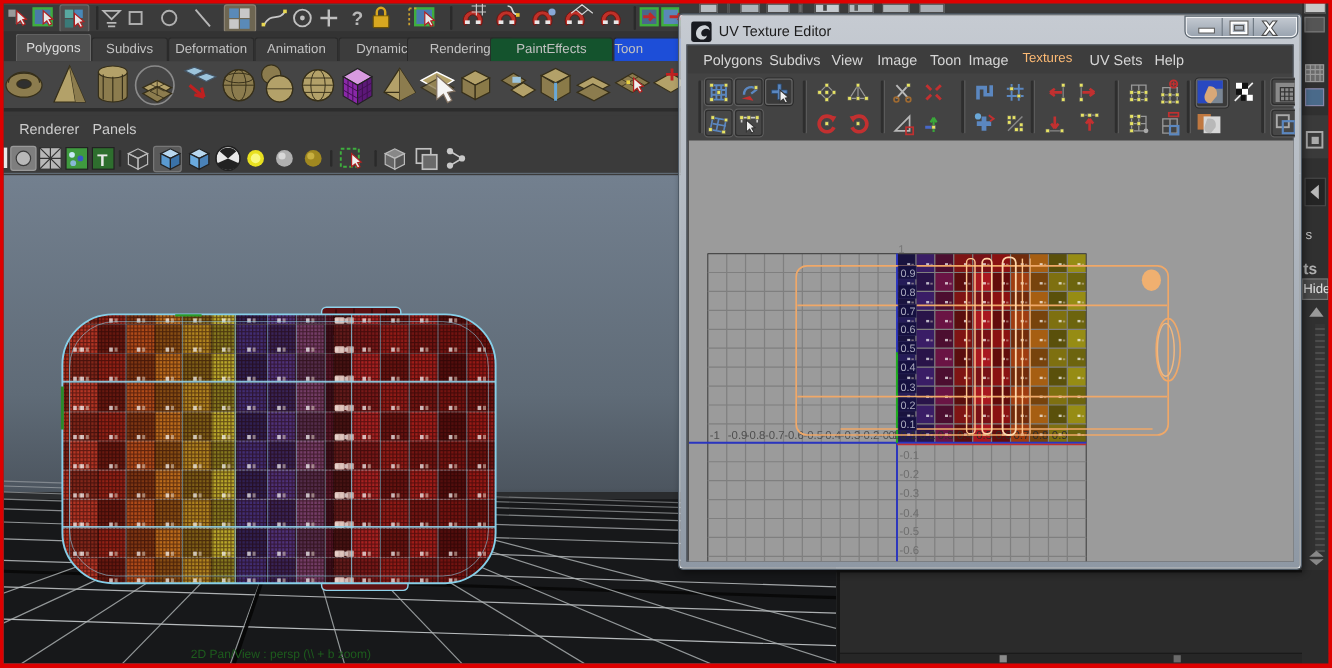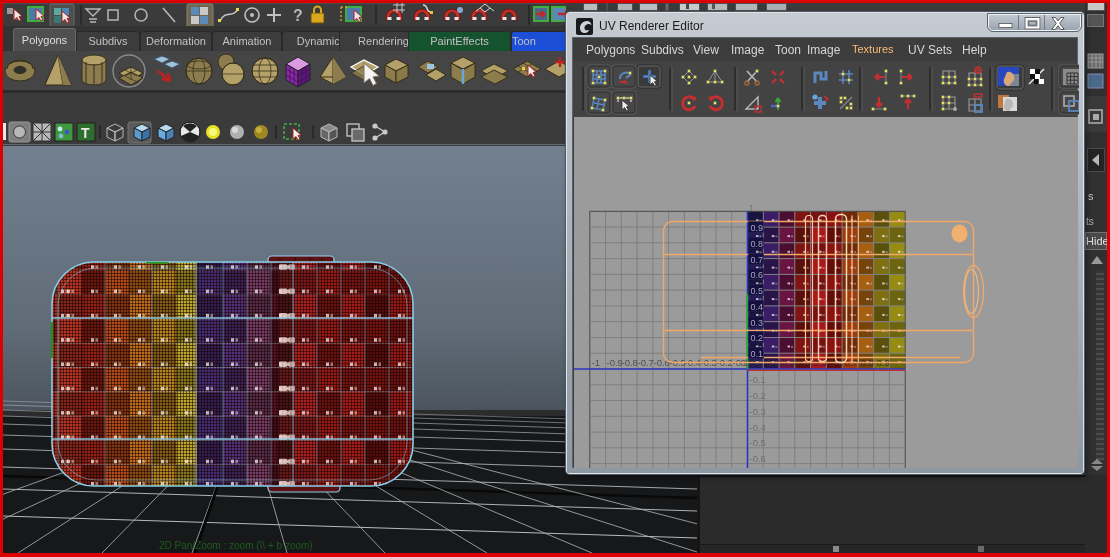--- a/index.html
+++ b/index.html
@@ -185,20 +185,24 @@
         <path d="M3 18 l14 -8 14 8 -14 8 z" fill="#8c7c4e" stroke="#362f19"></path>
         <path d="M8 15 l14 8 M13 12 l14 8 M8 21 l14 -8" stroke="#362f19" stroke-width="0.7"></path>
         <rect x="12" y="16" width="3" height="3" fill="#e8d040"></rect>
       </g>
       <path transform="translate(528,14) scale(1.0)" d="M0 0 L0 11 L3 8.5 L5 12 L7 11 L5 7.5 L8 7 Z" fill="#f0f0f0" stroke="#b02020" stroke-width="1"></path>
       <g transform="translate(542,0)">
         <path d="M3 18 l14 -8 14 8 -14 8 z" fill="#b3a169" stroke="#362f19"></path>
         <path d="M18 6 v10 M13 11 h10" stroke="#c02020" stroke-width="2.4"></path>
       </g>
     </svg>
+<div class="abs" style="left:3px;top:96px;width:1104px;height:24px;background:#3b3b3b;color:#cccccc;font-size:12px;">
+      <span class="abs" style="left:13px;top:5px;">Renderer</span>
+      <span class="abs" style="left:74px;top:5px;">Panels</span>
+    </div>
 <div class="abs" style="left:3px;top:120px;width:1104px;height:25px;background:#3b3b3b;border-bottom:1px solid #5f6a74;"></div>
 <svg class="abs" style="left:0;top:120px;" width="580" height="25" viewBox="0 0 580 25">
       <rect x="3" y="3" width="3" height="17" fill="#e8e8e8"></rect>
       <rect x="9" y="2" width="21" height="20" rx="2" fill="#7e7e7e" stroke="#9a9a9a"></rect>
       <circle cx="19.5" cy="12" r="6" fill="#b8b8b8" stroke="#3a3a3a"></circle>
       <rect x="33" y="3" width="18" height="18" fill="#b8b8b8" stroke="#333"></rect>
       <path d="M33 3 l18 18 M51 3 l-18 18 M33 12 h18 M42 3 v18" stroke="#333" stroke-width="1"></path>
       <rect x="55" y="3" width="18" height="18" fill="#3f9a3f" stroke="#222"></rect>
       <circle cx="60" cy="9" r="2.4" fill="#c8e8f8"></circle>
       <circle cx="67" cy="12" r="2.4" fill="#3858c8"></circle>
@@ -868,21 +872,21 @@
           <path d="M365 262 V486" stroke="#8fd2ea" stroke-width="0.9" opacity="0.5"></path>
           <path d="M389 262 V486" stroke="#8fd2ea" stroke-width="0.9" opacity="0.5"></path>
           <path d="M52 318 H413" stroke="#8fd2ea" stroke-width="1.4" opacity="0.9"></path>
           <path d="M52 439 H413" stroke="#8fd2ea" stroke-width="1.4" opacity="0.9"></path>
         </g>
         <rect x="52" y="262" width="361" height="224" rx="42" fill="none" stroke="#86cfe8" stroke-width="1.6"></rect>
         <rect x="58" y="268" width="349" height="212" rx="38" fill="none" stroke="#8fd2ea" stroke-width="0.8" opacity="0.6"></rect>
         <path d="M52 322 V358" stroke="#2a8a2a" stroke-width="2.4"></path>
         <path d="M146 262.8 H168" stroke="#2a9a2a" stroke-width="1.8"></path>
       </svg>
-      <div class="abs" style="left:156px;top:394px;color:#1d5c1d;font-size:10px;white-space:nowrap;">2D Pan/Zoom : zoom (\\ + b zoom)</div>
+      <div class="abs" style="left:156px;top:394px;color:#1d5c1d;font-size:10px;white-space:nowrap;">2D Pan/View : persp (\\ + b zoom)</div>
     </div>
 <div class="abs" style="left:697px;top:475px;width:410px;height:78px;background:#2b2b2b;border-left:3px solid #151515;border-top:2px solid #151515;"></div>
 <div class="abs" style="left:700px;top:544px;width:407px;height:9px;background:#262626;border-top:1px solid #1a1a1a;"></div>
 <div class="abs" style="left:833px;top:546px;width:6px;height:6px;background:#8a8a8a;"></div>
 <div class="abs" style="left:978px;top:546px;width:6px;height:6px;background:#6a6a6a;"></div>
 <div class="abs" style="left:1085px;top:0;width:22px;height:553px;background:#303030;overflow:hidden;">
       <div class="abs" style="left:2px;top:2px;width:18px;height:9px;background:#c8c8c8;border:1px solid #555;"></div>
       <div class="abs" style="left:2px;top:14px;width:17px;height:13px;background:#555;border:1px solid #777;"></div>
       <svg class="abs" style="left:1px;top:52px;" width="20" height="40" viewBox="0 0 20 40">
         <rect x="2" y="2" width="15" height="14" fill="#6a6a6a" stroke="#999"></rect>
@@ -892,38 +896,38 @@
       <div class="abs" style="left:0;top:96px;width:22px;height:36px;background:#3a3a3a;"></div>
       <svg class="abs" style="left:2px;top:108px;" width="18" height="20" viewBox="0 0 18 20">
         <rect x="2" y="2" width="13" height="13" fill="none" stroke="#aaa" stroke-width="1.6"></rect>
         <rect x="6" y="6" width="6" height="6" fill="#aaa"></rect>
       </svg>
       <div class="abs" style="left:2px;top:148px;width:18px;height:24px;background:#242424;border:1px solid #4a4a4a;"></div>
       <svg class="abs" style="left:4px;top:152px;" width="14" height="16" viewBox="0 0 14 16">
         <path d="M10 2 L3 8 L10 14 Z" fill="#b8b8b8"></path>
       </svg>
       <div class="abs" style="left:3px;top:190px;color:#c8c8c8;font-size:11px;">s</div>
-      <div class="abs" style="left:1px;top:216px;color:#b0b0b0;font-size:10px;">ts</div>
+      <div class="abs" style="left:1px;top:216px;color:#b0b0b0;font-size:13px;font-weight:bold;">ts</div>
       <div class="abs" style="left:0;top:232px;width:22px;height:18px;background:#4a4a4a;border:1px solid #737373;color:#e0e0e0;font-size:11px;line-height:16px;">Hide</div>
       <svg class="abs" style="left:4px;top:254px;" width="16" height="12" viewBox="0 0 16 12">
         <path d="M2 10 L8 2 L14 10 Z" fill="#999"></path>
       </svg>
       <div class="abs" style="left:11px;top:270px;width:8px;height:190px;background:repeating-linear-gradient(#353535 0 3px,#4c4c4c 3px 5px);"></div>
       <svg class="abs" style="left:4px;top:458px;" width="16" height="14" viewBox="0 0 16 14">
         <path d="M2 6 L8 1 L14 6 Z" fill="#888"></path>
         <path d="M2 8 L8 13 L14 8 Z" fill="#888"></path>
       </svg>
       <div class="abs" style="left:0;top:475px;width:22px;height:78px;background:#2b2b2b;"></div>
     </div>
 <div class="abs" style="left:566px;top:12px;width:518px;height:462px;background:linear-gradient(#c6cbd2,#8e98a4);border:1px solid #dfe3e7;outline:1px solid #4e5a66;border-radius:3px;box-shadow:2px 3px 6px rgba(0,0,0,0.45);">
       <div class="abs" style="left:9px;top:5px;width:17px;height:17px;background:#181a20;border-radius:2px;"></div>
       <svg class="abs" style="left:9px;top:5px;" width="17" height="17" viewBox="0 0 17 17">
         <path d="M11 3 c-4 0 -7 3 -7 7 c0 3 2 5 5 5 c2 0 4 -1.5 4 -3.5 c-1.5 1.5 -4 1 -4.5 -1 c-.5 -2 1 -4 3.5 -4.5 c2 -.4 3 .5 3.5 1.5 c0 -2.5 -2 -4.5 -4.5 -4.5z" fill="#d8dce2" opacity="0.95"></path>
       </svg>
-      <div class="abs" style="left:32px;top:6px;color:#1c1c1c;font-size:12px;">UV Renderer Editor</div>
+      <div class="abs" style="left:32px;top:6px;color:#1c1c1c;font-size:12px;">UV Texture Editor</div>
       <div class="abs" style="left:421px;top:1px;width:93px;height:17px;border:1px solid #f0f2f4;outline:1px solid #5a646e;border-radius:0 0 5px 5px;background:linear-gradient(#c2c8d0,#9aa4b0);"></div>
       <div class="abs" style="left:451px;top:2px;width:1px;height:15px;background:#707a84;"></div>
       <div class="abs" style="left:477px;top:2px;width:1px;height:15px;background:#707a84;"></div>
       <svg class="abs" style="left:421px;top:1px;" width="93" height="17" viewBox="0 0 93 17">
         <rect x="11" y="9.5" width="13" height="4" fill="#fff" stroke="#555" stroke-width="0.8"></rect>
         <rect x="38" y="4.5" width="13" height="9.5" fill="none" stroke="#fff" stroke-width="2.6"></rect>
         <rect x="37" y="3.5" width="15" height="11.5" fill="none" stroke="#555" stroke-width="0.9"></rect>
         <rect x="40.8" y="7.2" width="7.4" height="4" fill="none" stroke="#555" stroke-width="0.9"></rect>
         <path d="M64 3.5 h3.4 l2.6 3.4 2.6 -3.4 h3.4 l-4.3 5.8 4.5 6.2 h-3.4 l-2.8 -3.8 -2.8 3.8 h-3.4 l4.5 -6.2 z" fill="#fff" stroke="#4a4a4a" stroke-width="0.9"></path>
       </svg>

